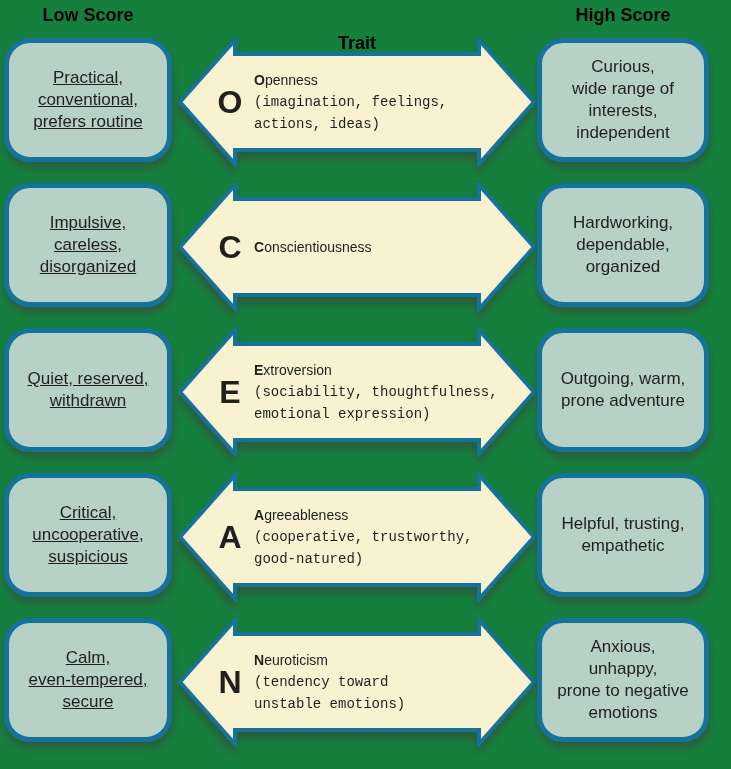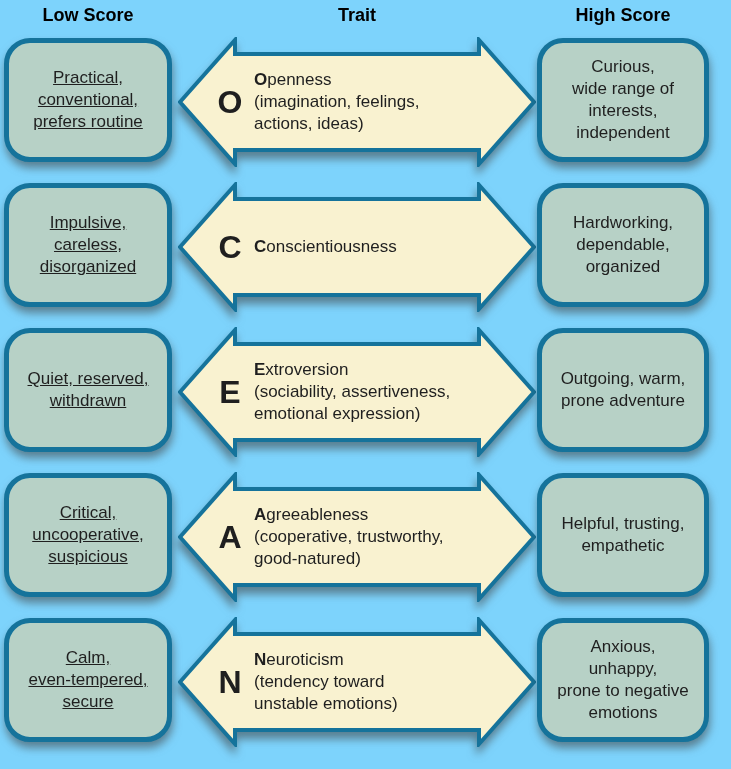--- a/index.html
+++ b/index.html
@@ -1,34 +1,34 @@
 <!DOCTYPE html>
 <html style="--box-fill: #b7d1c6; --outline: #15739b; --arrow-fill: #f9f2d0; --text: #1f1f1f;"><head>
 <meta charset="utf-8">
 <style>
   html, body { margin: 0; padding: 0; background: #ffffff; }
   .canvas {
     position: relative;
     width: 731px;
     height: 769px;
-    background: #7dd3fc;
+    background: #15803d;
     font-family: "Liberation Sans", sans-serif;
     color: var(--text, #1f1f1f);
     overflow: hidden;
   }
   .col-header {
     position: absolute;
     top: 5px;
     font-size: 18px;
     font-weight: bold;
     text-align: center;
     color: #000000;
   }
   .col-header.low   { left: 4px;   width: 168px; }
-  .col-header.trait { left: 178px; width: 358px; }
+  .col-header.trait { left: 178px; width: 358px; margin-top: 28px; }
   .col-header.high  { left: 537px; width: 172px; }
 
   .trait-row {
     position: absolute;
     left: 0;
     width: 731px;
     height: 130px;
   }
   .score-box {
     position: absolute;
@@ -81,26 +81,26 @@
     font-size: 32px;
     font-weight: bold;
     line-height: 1;
   }
   .trait-text {
     position: absolute;
     left: 76px;
     top: 50%;
     transform: translateY(-50%);
     width: 260px;
-    font-size: 17px;
+    font-size: 14px;
     line-height: 22px;
     text-align: left;
   }
   .trait-name b { font-weight: bold; }
-  .trait-detail { white-space: pre-line; }
+  .trait-detail { white-space: pre-line; font-family: Liberation Mono, monospace; }
 
   .row-0 { top: 37px; }
   .row-1 { top: 182px; }
   .row-2 { top: 327px; }
   .row-3 { top: 472px; }
   .row-4 { top: 617px; }
 </style>
 </head>
 <body>
 
@@ -152,21 +152,21 @@
   <div class="trait-row row-2">
     <div class="score-box low">Quiet, reserved,
 withdrawn</div>
     <div class="arrow-wrap">
       <svg class="arrow-svg" viewBox="0 0 358 130" preserveAspectRatio="none">
         <polygon points="2,65 57,3 57,17 301,17 301,3 356,65 301,127 301,113 57,113 57,127"></polygon>
       </svg>
       <div class="trait-letter">E</div>
       <div class="trait-text">
         <div class="trait-name"><b>E</b><span>xtroversion</span></div>
-        <div class="trait-detail">(sociability, assertiveness,
+        <div class="trait-detail">(sociability, thoughtfulness,
 emotional expression)</div>
       </div>
     </div>
     <div class="score-box high">Outgoing, warm,
 prone adventure</div>
   </div>
 
   <div class="trait-row row-4">
     <div class="score-box low">Calm,
 even-tempered,

